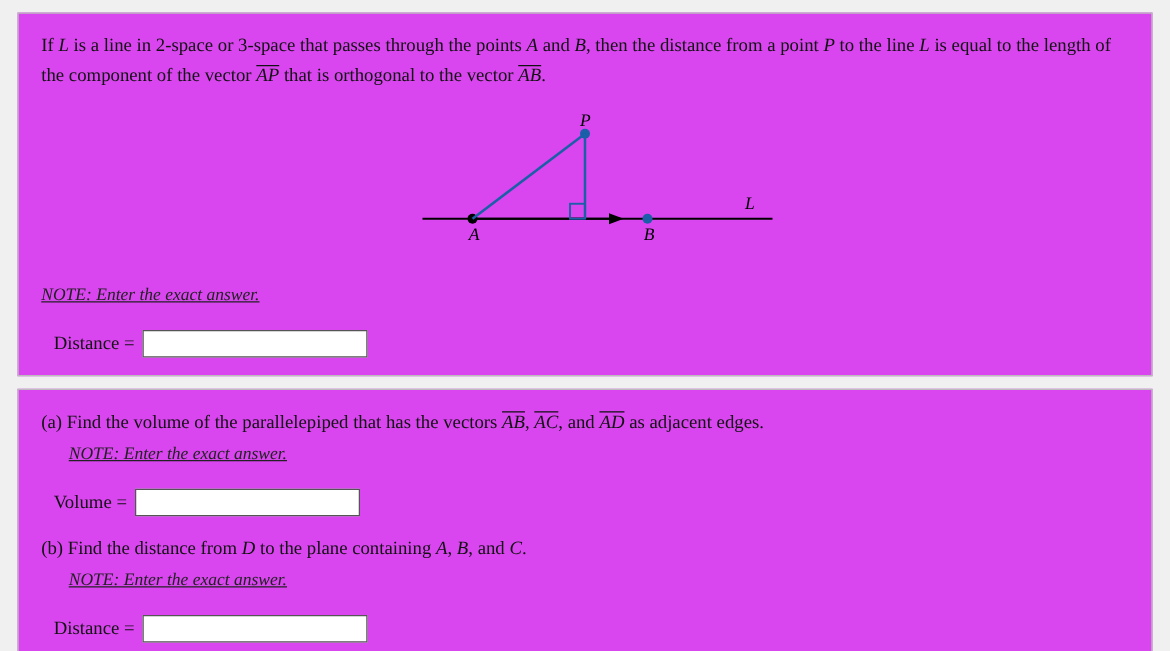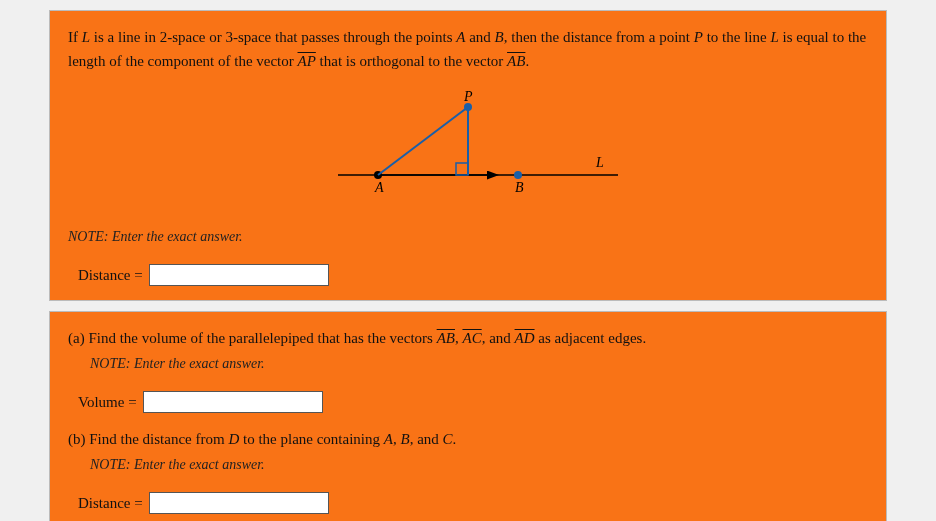--- a/index.html
+++ b/index.html
@@ -9,35 +9,36 @@
       background: #f0f0f0;
       font-family: 'Times New Roman', Times, serif;
       font-size: 15px;
       color: #111;
       display: flex;
       flex-direction: column;
       align-items: center;
       padding: 10px;
     }
     .card {
-      background: #f97316;
+      background: #d946ef;
       border: 1px solid #bbb;
-      width: 838px;
+      width: 908px;
       padding: 14px 18px;
       margin-bottom: 10px;
     }
     .problem-text {
       line-height: 1.6;
       margin-bottom: 6px;
     }
     .note-text {
       font-style: italic;
       font-size: 14px;
       margin-bottom: 6px;
       color: #222;
+      text-decoration: underline;
     }
     .answer-row {
       display: flex;
       align-items: center;
       gap: 6px;
       margin-top: 19px;
       margin-left: 10px;
     }
     .answer-row input[type="text"] {
       border: 1px solid #555;

